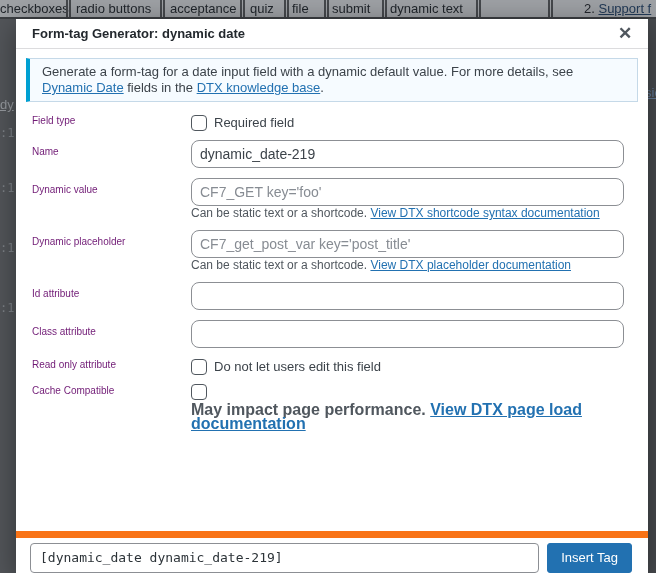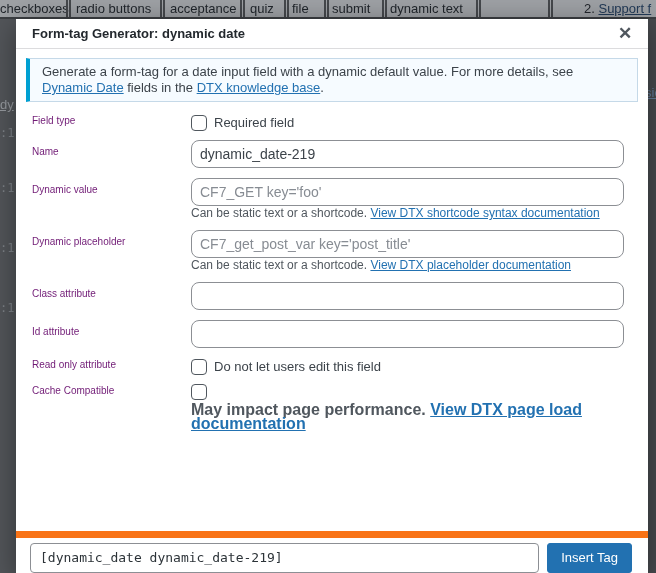--- a/index.html
+++ b/index.html
@@ -176,28 +176,28 @@
       <div class="row-label">Dynamic placeholder</div>
       <div class="row-ctl">
         <input type="text" class="text" placeholder="CF7_get_post_var key='post_title'" style="">
         <div class="help">
           <span>Can be static text or a shortcode. </span><a class="link">View DTX placeholder documentation</a>
         </div>
       </div>
     </div>
 
     <div class="row">
+      <div class="row-label">Id attribute</div>
+      <div class="row-ctl">
+        <input type="text" class="text" value="" style="">
+      </div>
+    </div>
+
+    <div class="row">
       <div class="row-label">Class attribute</div>
-      <div class="row-ctl">
-        <input type="text" class="text" value="" style="">
-      </div>
-    </div>
-
-    <div class="row">
-      <div class="row-label">Id attribute</div>
       <div class="row-ctl">
         <input type="text" class="text" value="" style="">
       </div>
     </div>
 
     <div class="row compact">
       <div class="row-label">Read only attribute</div>
       <div class="row-ctl">
         <label class="check-row">
           <input type="checkbox" class="cb" style="">

